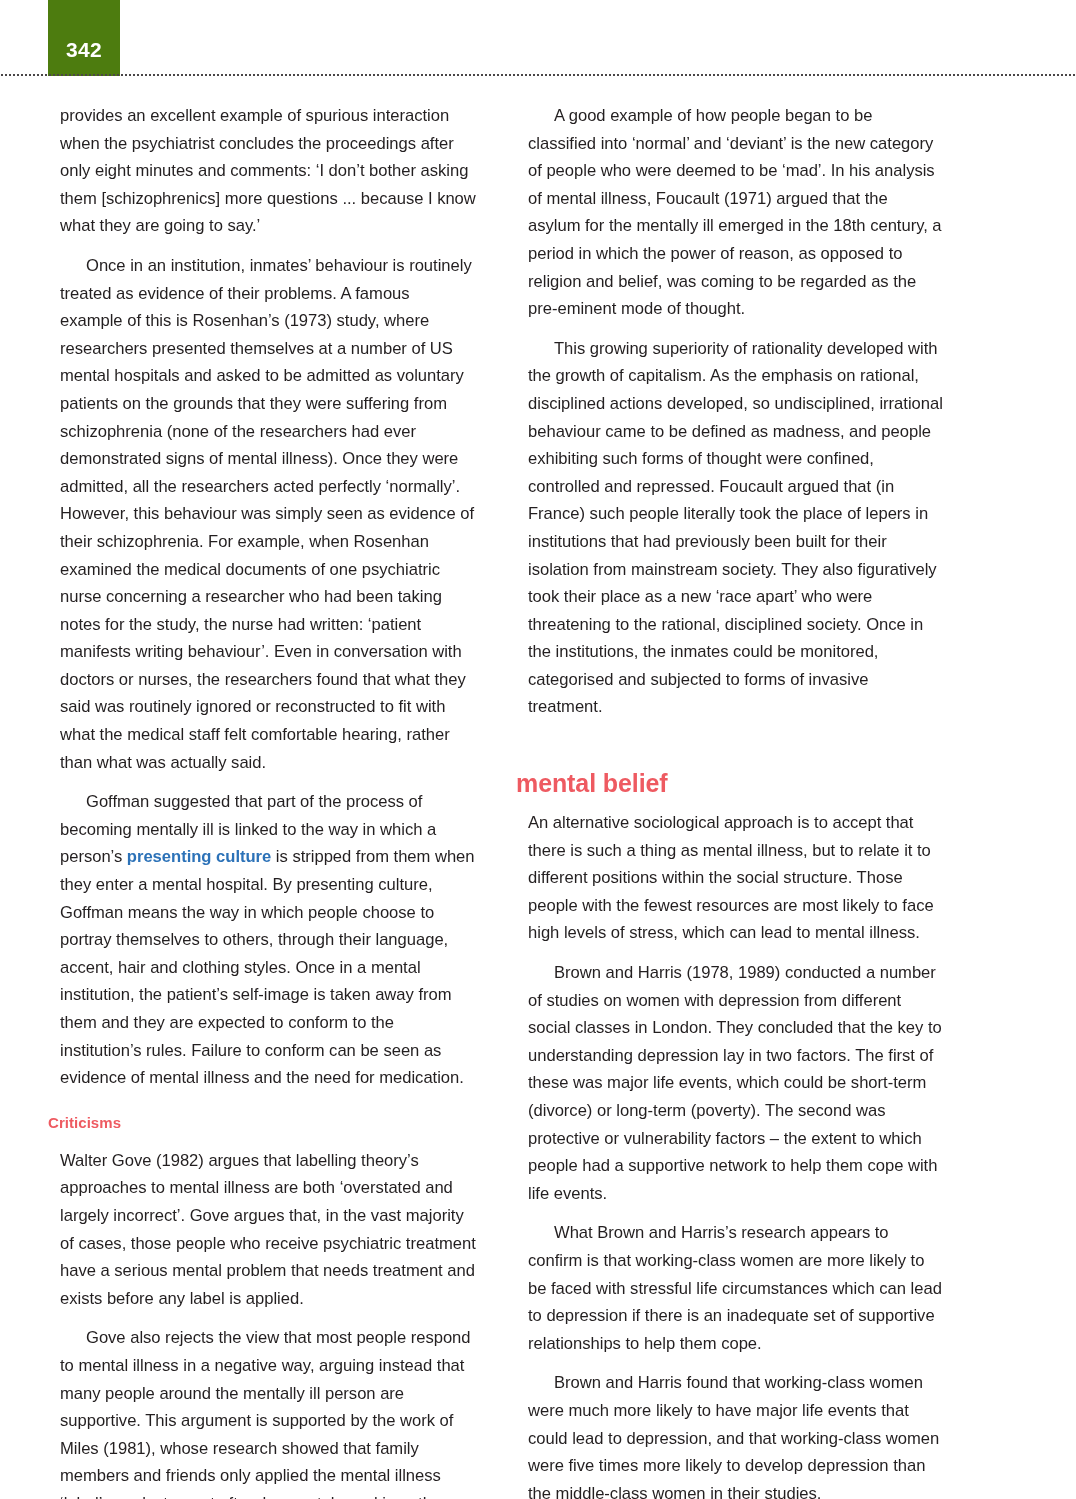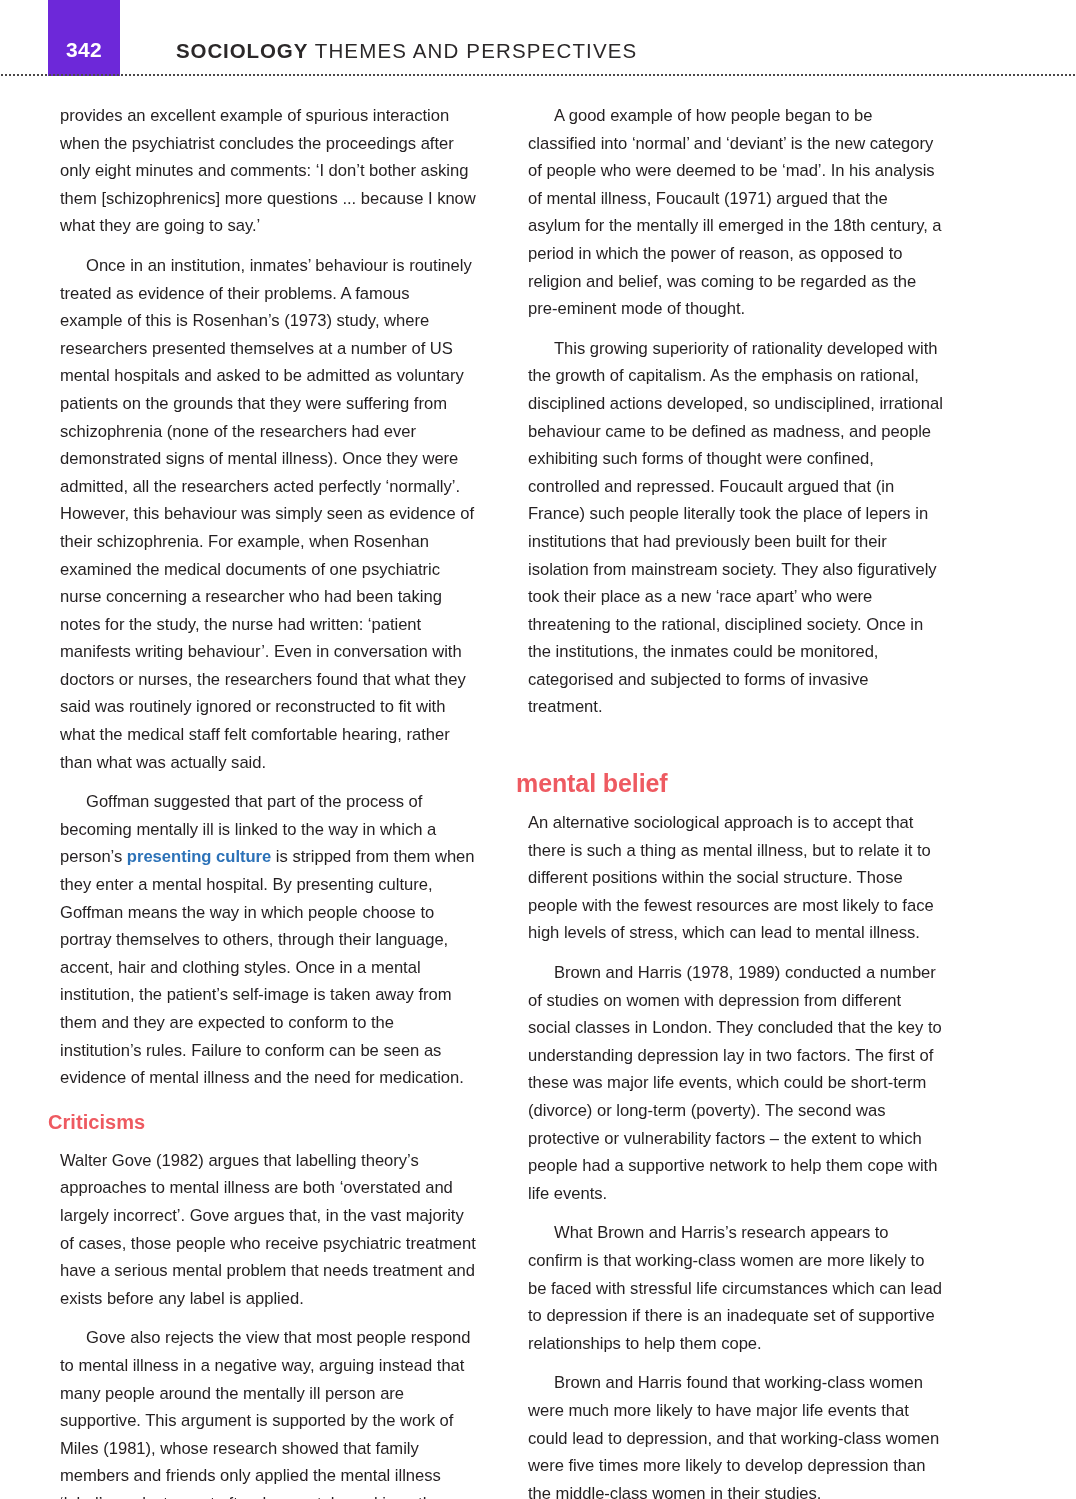--- a/index.html
+++ b/index.html
@@ -30,21 +30,21 @@
     top: 0;
     width: 1076px;
     height: 78px;
   }
   .folio-box {
     position: absolute;
     left: 48px;
     top: 0;
     width: 72px;
     height: 76px;
-    background: #6d28d9;
+    background: #4d7c0f;
   }
   .folio-num {
     position: absolute;
     left: 0;
     right: 0;
     bottom: 16px;
     text-align: center;
     color: #ffffff;
     font-size: 21px;
     font-weight: bold;
@@ -101,21 +101,21 @@
   }
 
   .kw {
     color: #2c72b8;
     font-weight: bold;
     text-align: center;
   }
 
   h3.sub-head {
     margin: 18px 0 1px 0;
-    font-size: 20px;
+    font-size: 15px;
     line-height: 25px;
     font-weight: bold;
     color: #ee5a61;
     letter-spacing: 0.05px;
   }
   h2.main-head {
     margin: 20px 0 2px 0;
     font-size: 25px;
     line-height: 30px;
     font-weight: bold;
@@ -129,21 +129,20 @@
 </style>
 </head>
 <body>
 
 <div class="page">
 
   <div class="page-header">
     <div class="folio-box">
       <div class="folio-num">342</div>
     </div>
-    <div class="running-title"><span class="strong">SOCIOLOGY</span><span> THEMES AND PERSPECTIVES</span></div>
     <div class="header-rule"></div>
   </div>
 
   <div class="columns">
 
     <div class="col">
       <p>provides an excellent example of spurious interaction when the psychiatrist concludes the proceedings after only eight minutes and comments: ‘I don’t bother asking them [schizophrenics] more questions ... because I know what they are going to say.’</p>
       <p class="indent">Once in an institution, inmates’ behaviour is routinely treated as evidence of their problems. A famous example of this is Rosenhan’s (1973) study, where researchers presented themselves at a number of US mental hospitals and asked to be admitted as voluntary patients on the grounds that they were suffering from schizophrenia (none of the researchers had ever demonstrated signs of mental illness). Once they were admitted, all the researchers acted perfectly ‘normally’. However, this behaviour was simply seen as evidence of their schizophrenia. For example, when Rosenhan examined the medical documents of one psychiatric nurse concerning a researcher who had been taking notes for the study, the nurse had written: ‘patient manifests writing behaviour’. Even in conversation with doctors or nurses, the researchers found that what they said was routinely ignored or reconstructed to fit with what the medical staff felt comfortable hearing, rather than what was actually said.</p>
       <p class="indent"><span>Goffman suggested that part of the process of becoming mentally ill is linked to the way in which a person’s </span><span class="kw">presenting culture</span><span> is stripped from them when they enter a mental hospital. By presenting culture, Goffman means the way in which people choose to portray themselves to others, through their language, accent, hair and clothing styles. Once in a mental institution, the patient’s self-image is taken away from them and they are expected to conform to the institution’s rules. Failure to conform can be seen as evidence of mental illness and the need for medication.</span></p>
 

